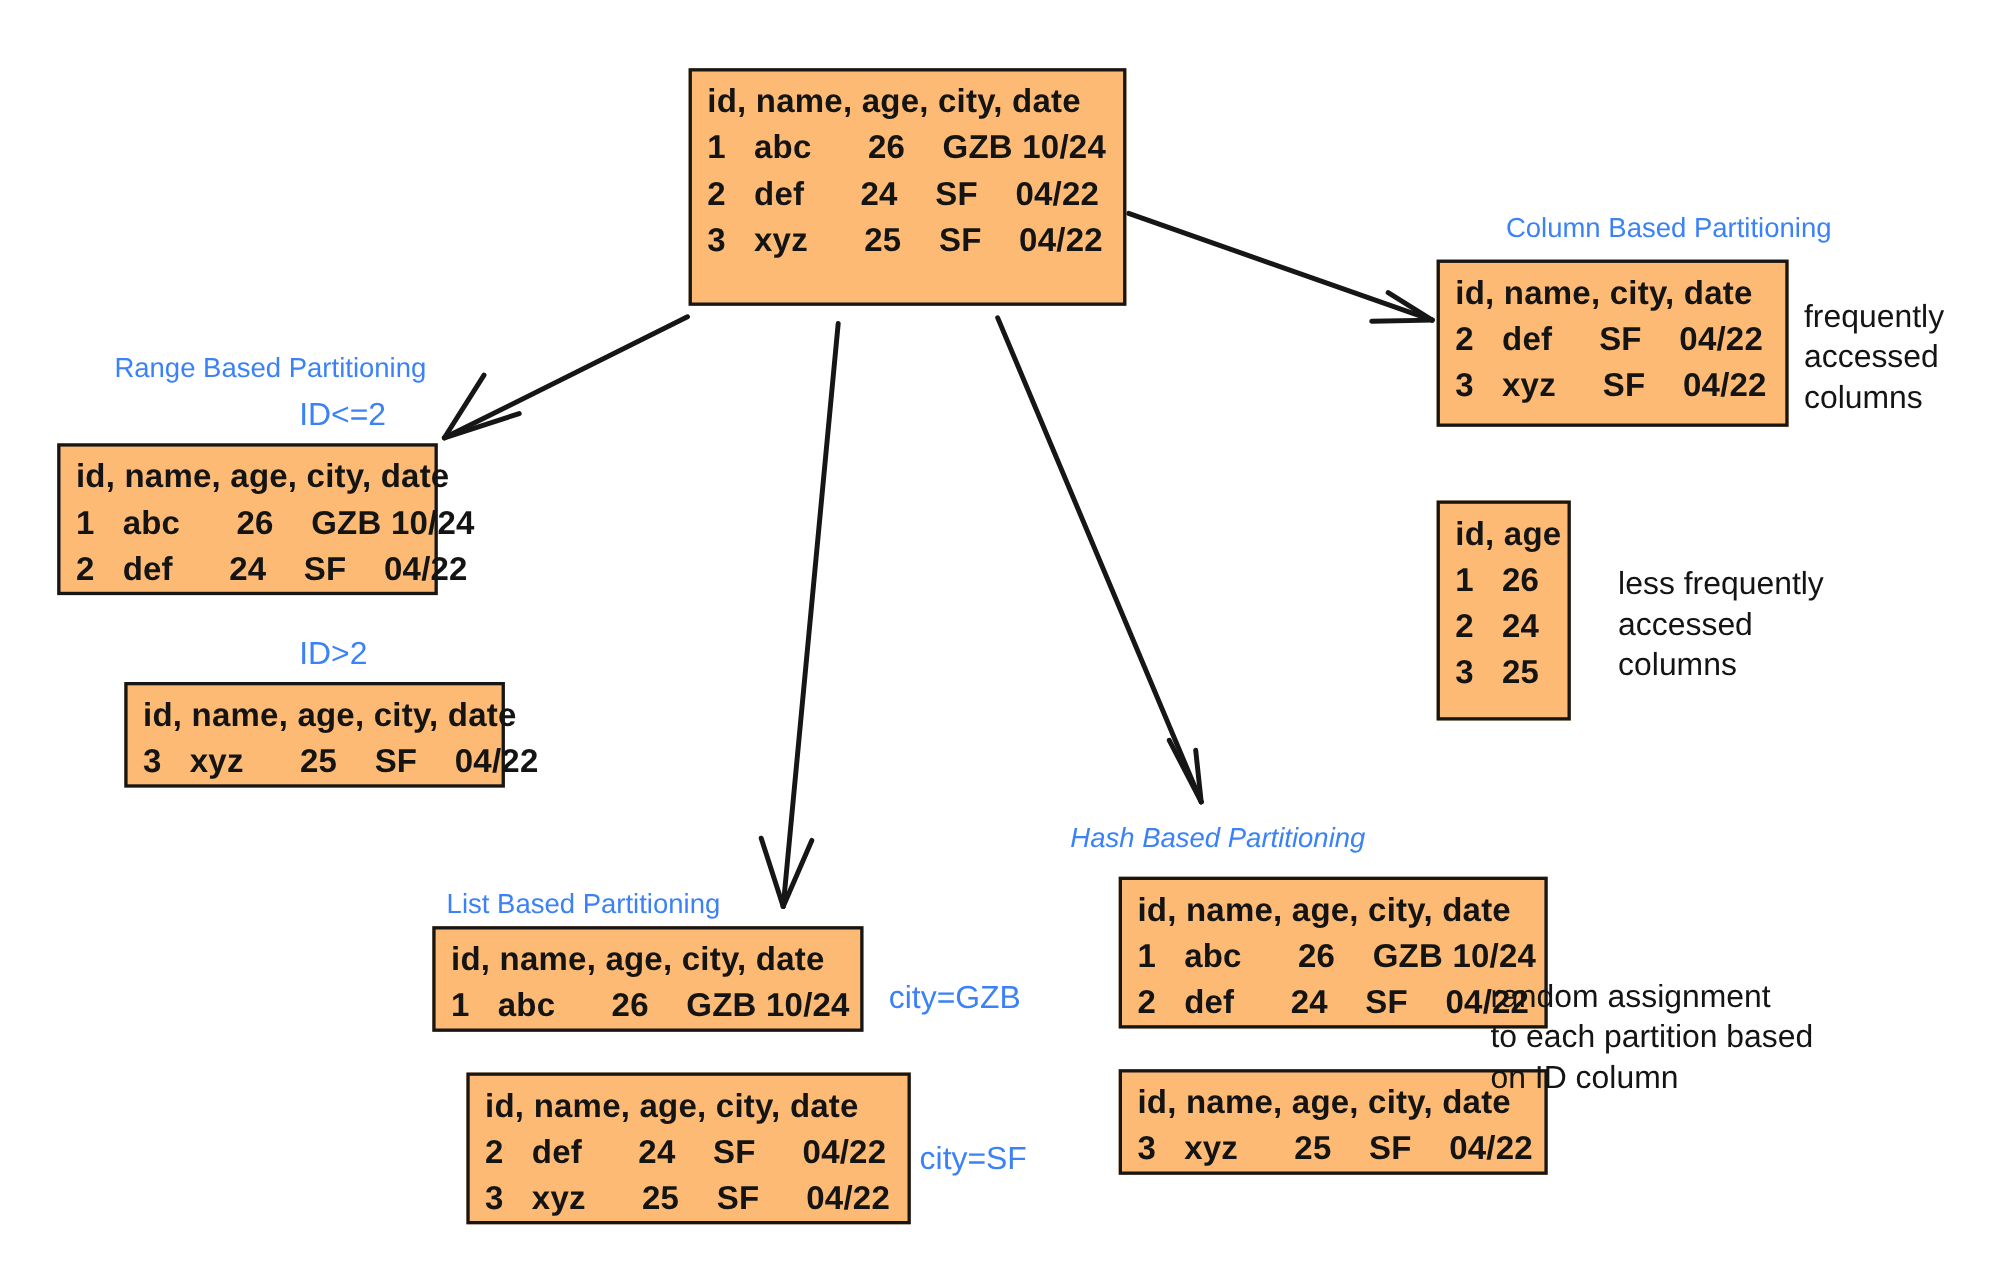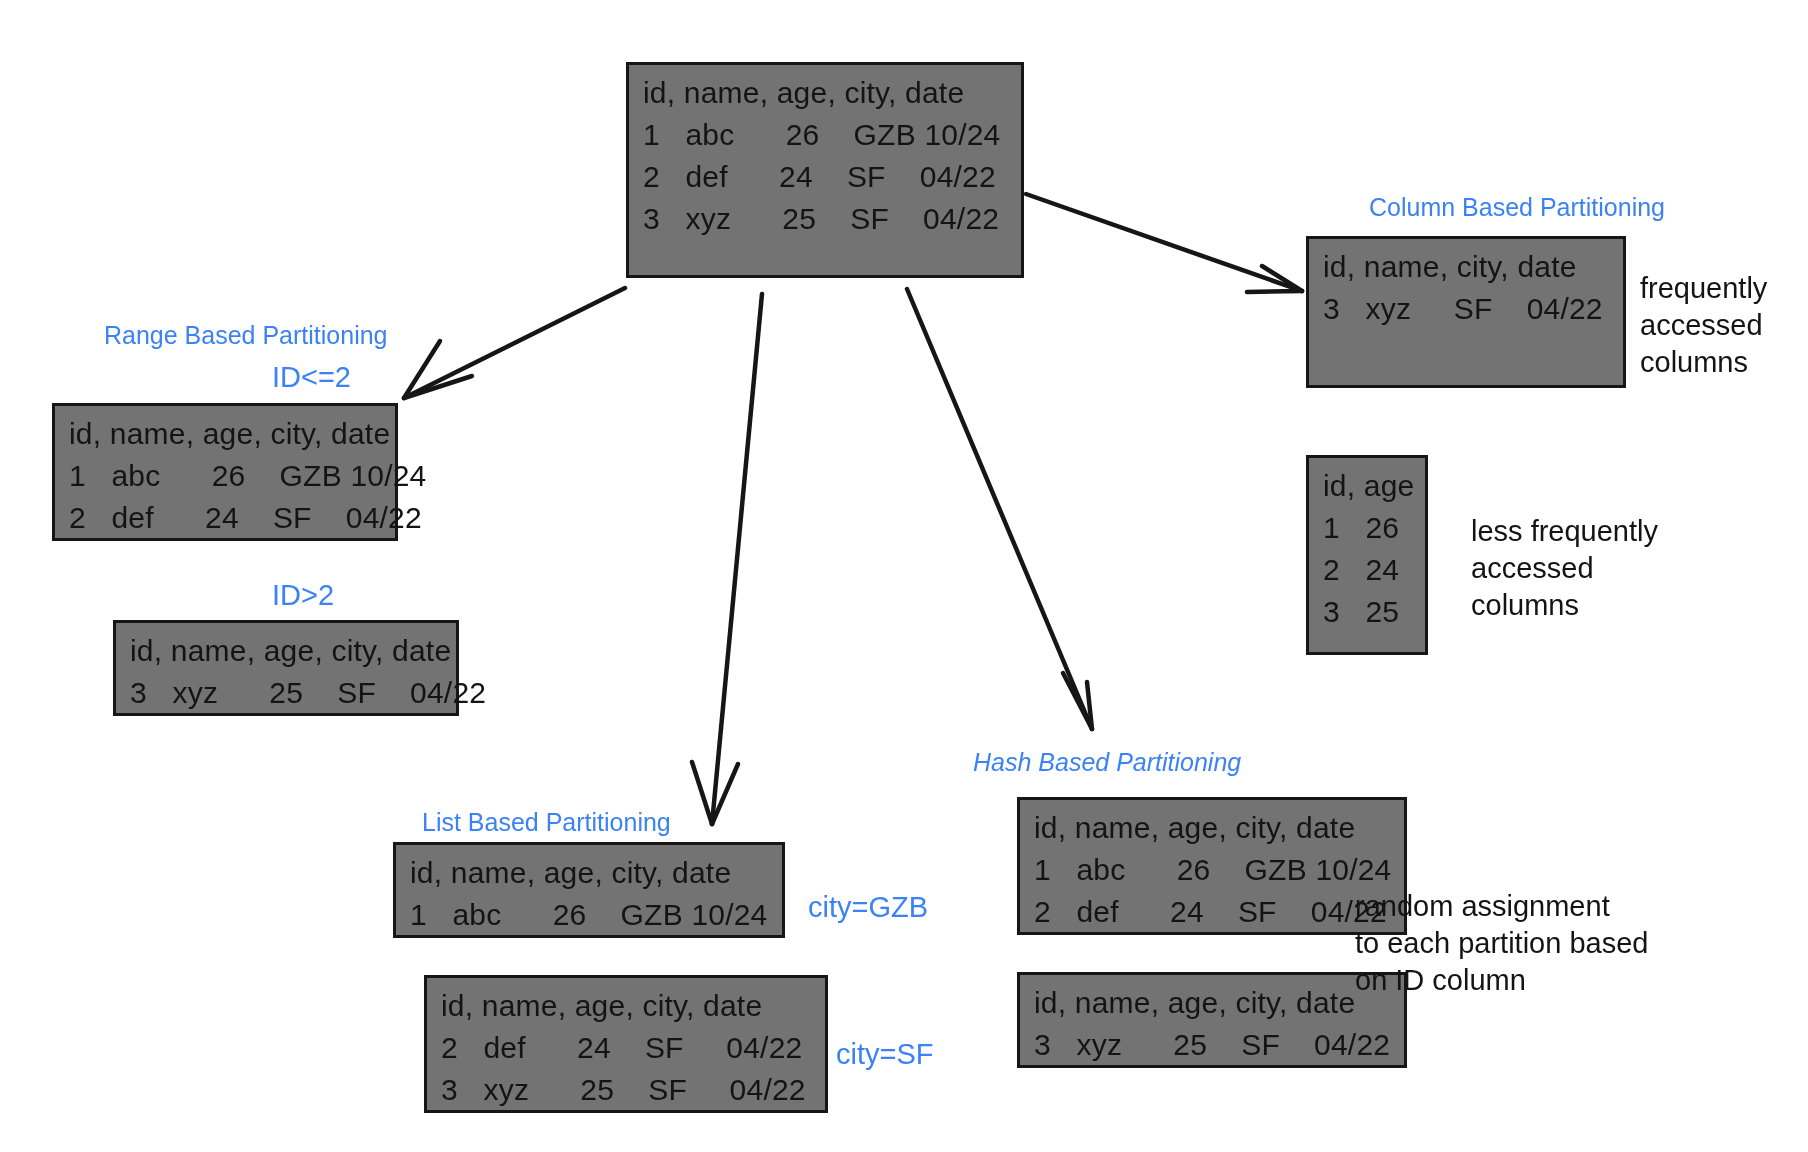--- a/index.html
+++ b/index.html
@@ -20,23 +20,24 @@
     position: absolute;
     left: 0;
     top: 0;
     width: 1808px;
     height: 1152px;
     pointer-events: none;
   }
   .tbl {
     position: absolute;
     border: 3px solid #161616;
-    background: #737373;
+    background: #fdba74;
     box-sizing: border-box;
     padding: 7px 4px 9px 14px;
+    font-weight: bold;
   }
   .tbl .row {
     white-space: pre;
     font-size: 30px;
     line-height: 42px;
     letter-spacing: 0.2px;
     color: #141414;
   }
   .heading {
     position: absolute;
@@ -112,39 +113,40 @@
 
   <div class="tbl" style="left:113px; top:620px; width:346px; height:96px;">
     <div class="row">id, name, age, city, date</div>
     <div class="row">3   xyz      25    SF    04/22</div>
   </div>
 
   <div class="heading" style="left:1369px; top:190px;">Column Based Partitioning</div>
 
   <div class="tbl" style="left:1306px; top:236px; width:320px; height:152px;">
     <div class="row">id, name, city, date</div>
+    <div class="row">2   def     SF    04/22</div>
     <div class="row">3   xyz     SF    04/22</div>
   </div>
 
   <div class="note" style="left:1640px; top:270px;">frequently
 accessed
 columns</div>
 
   <div class="tbl" style="left:1306px; top:455px; width:122px; height:200px;">
     <div class="row">id, age</div>
     <div class="row">1   26</div>
     <div class="row">2   24</div>
     <div class="row">3   25</div>
   </div>
 
   <div class="note" style="left:1471px; top:513px;">less frequently
 accessed
 columns</div>
 
-  <div class="heading" style="left:406px; top:805px;margin-left:16px;">List Based Partitioning</div>
+  <div class="heading" style="left:406px; top:805px;">List Based Partitioning</div>
 
   <div class="tbl" style="left:393px; top:842px; width:392px; height:96px;">
     <div class="row">id, name, age, city, date</div>
     <div class="row">1   abc      26    GZB 10/24</div>
   </div>
 
   <div class="label" style="left:808px; top:890px;">city=GZB</div>
 
   <div class="tbl" style="left:424px; top:975px; width:404px; height:138px;">
     <div class="row">id, name, age, city, date</div>

